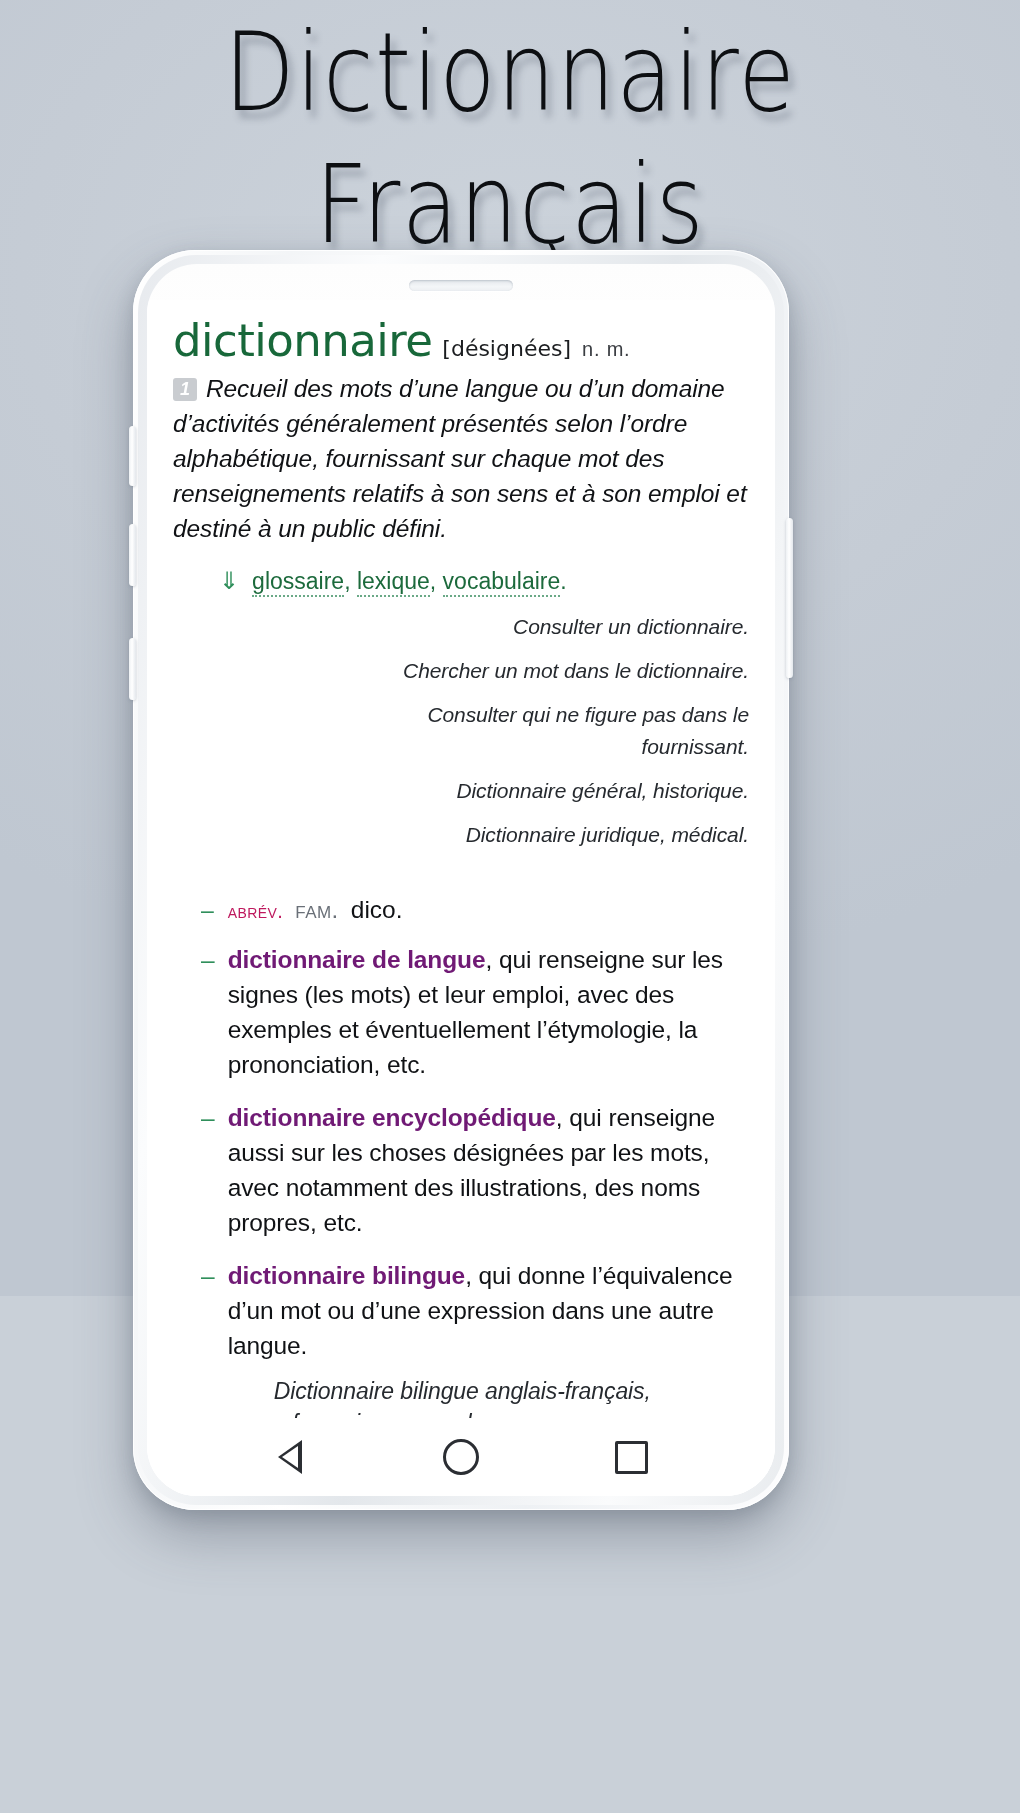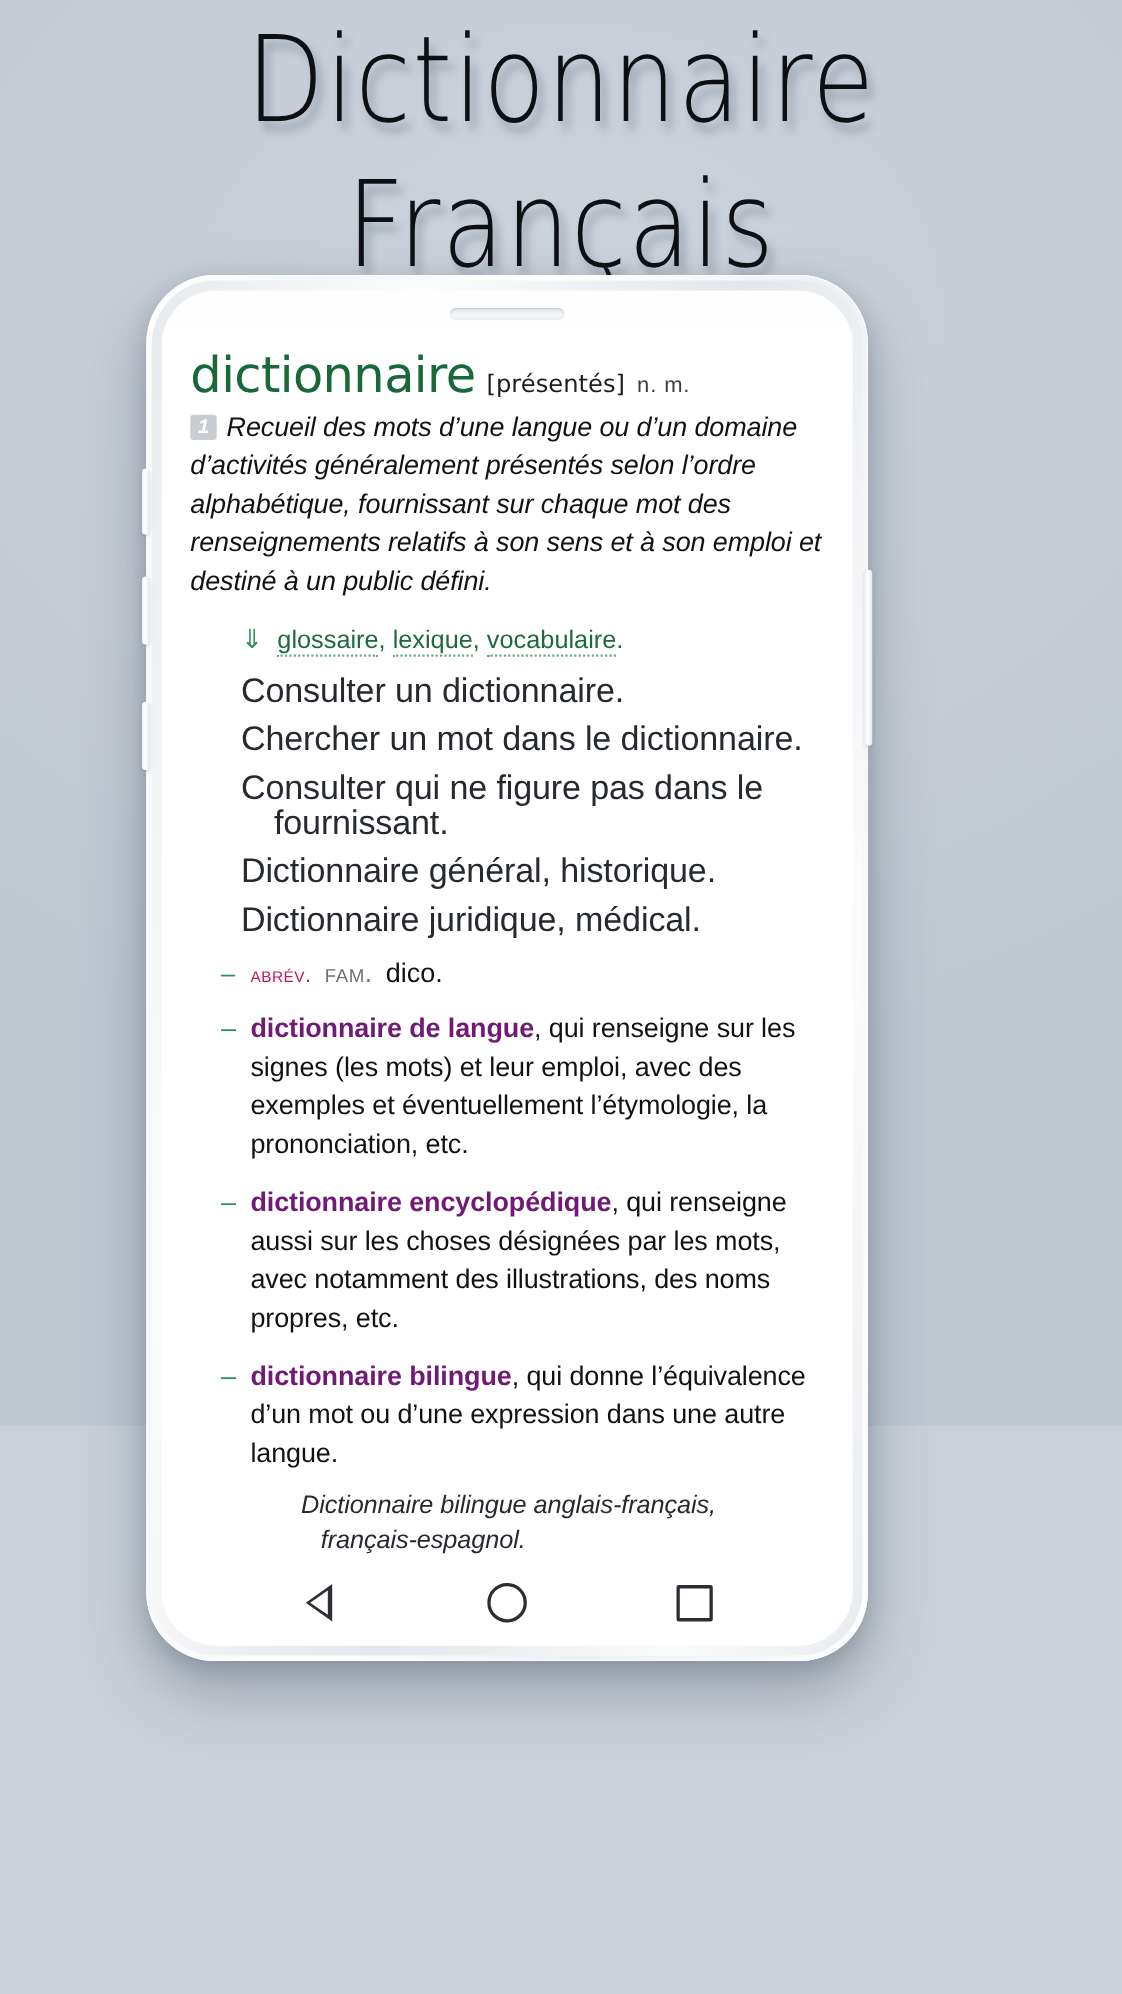--- a/index.html
+++ b/index.html
@@ -197,25 +197,27 @@
   .syn-word {
     color: #1c6a3c;
     border-bottom: 2px dotted #6aa987;
     padding-bottom: 1px;
   }
   .syn-punct { color: #1c6a3c; }
 
   
   .examples { margin: 14px 0 0 46px; }
   .example {
-    font-size: 31px;
+    font-style: italic;
+    font-size: 21px;
     line-height: 32px;
     color: #262a2f;
     margin-bottom: 12px;
     letter-spacing: -0.004em;
+    text-align: right;
   }
   .example .cont { display: block; padding-left: 30px; }
 
   
   .abbrev-row {
     margin: 20px 0 0 28px;
     display: flex;
     align-items: baseline;
     font-size: 23px;
   }
@@ -232,20 +234,21 @@
     font-variant: small-caps;
     text-transform: lowercase;
     font-size: 24px;
     letter-spacing: 0.02em;
     margin-left: 12px;
   }
   .plain-word {
     color: #101215;
     font-size: 24.5px;
     margin-left: 12px;
+    margin-top: 25px;
   }
 
   
   .sub-entry {
     margin: 18px 0 0 28px;
     display: flex;
     font-size: 24.5px;
     line-height: 35px;
   }
   .sub-dash {
@@ -342,21 +345,21 @@
     <div class="side-btn left sb3"></div>
     <div class="side-btn right sbr1"></div>
 
     <div class="phone-inner">
       <div class="earpiece"></div>
 
       <div class="screen">
 
         <div class="headword-row">
           <span class="headword">dictionnaire</span>
-          <span class="ipa">[présentés]</span>
+          <span class="ipa">[désignées]</span>
           <span class="gram">n. m.</span>
         </div>
 
         <div class="def-block">
           <span class="sense-num">1</span><span>Recueil des mots d’une langue ou d’un domaine d’activités généralement présentés selon l’ordre alphabétique, fournissant sur chaque mot des renseignements relatifs à son sens et à son emploi et destiné à un public défini.</span>
         </div>
 
         <div class="syn-row">
           <span class="syn-arrow">⇓</span><span class="syn-word">glossaire</span><span class="syn-punct">,</span>
           <span class="syn-word">lexique</span><span class="syn-punct">,</span>

